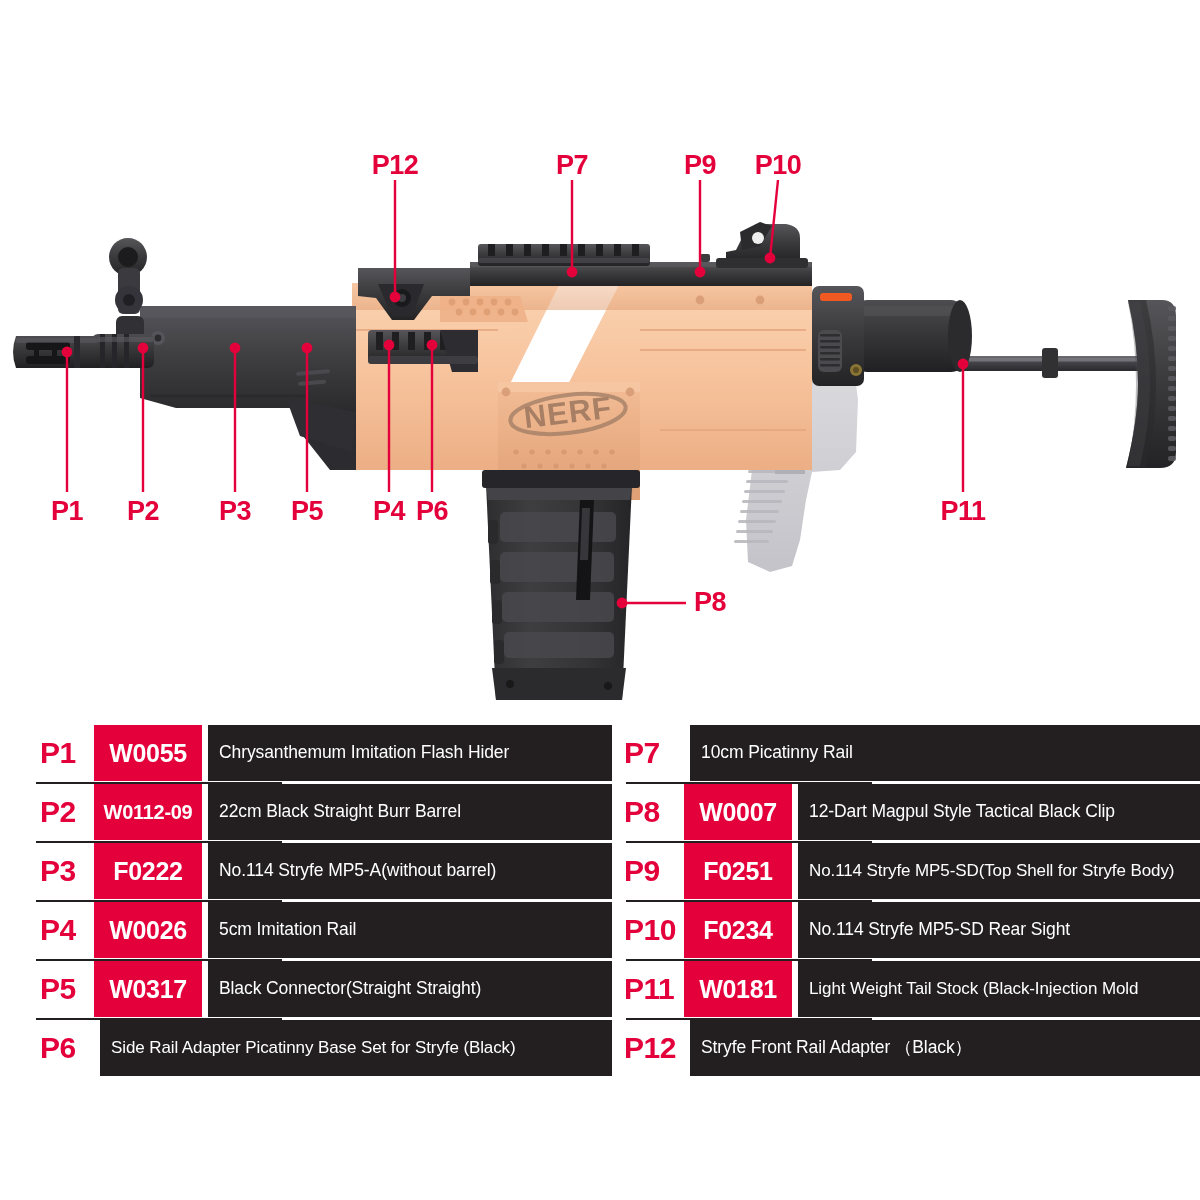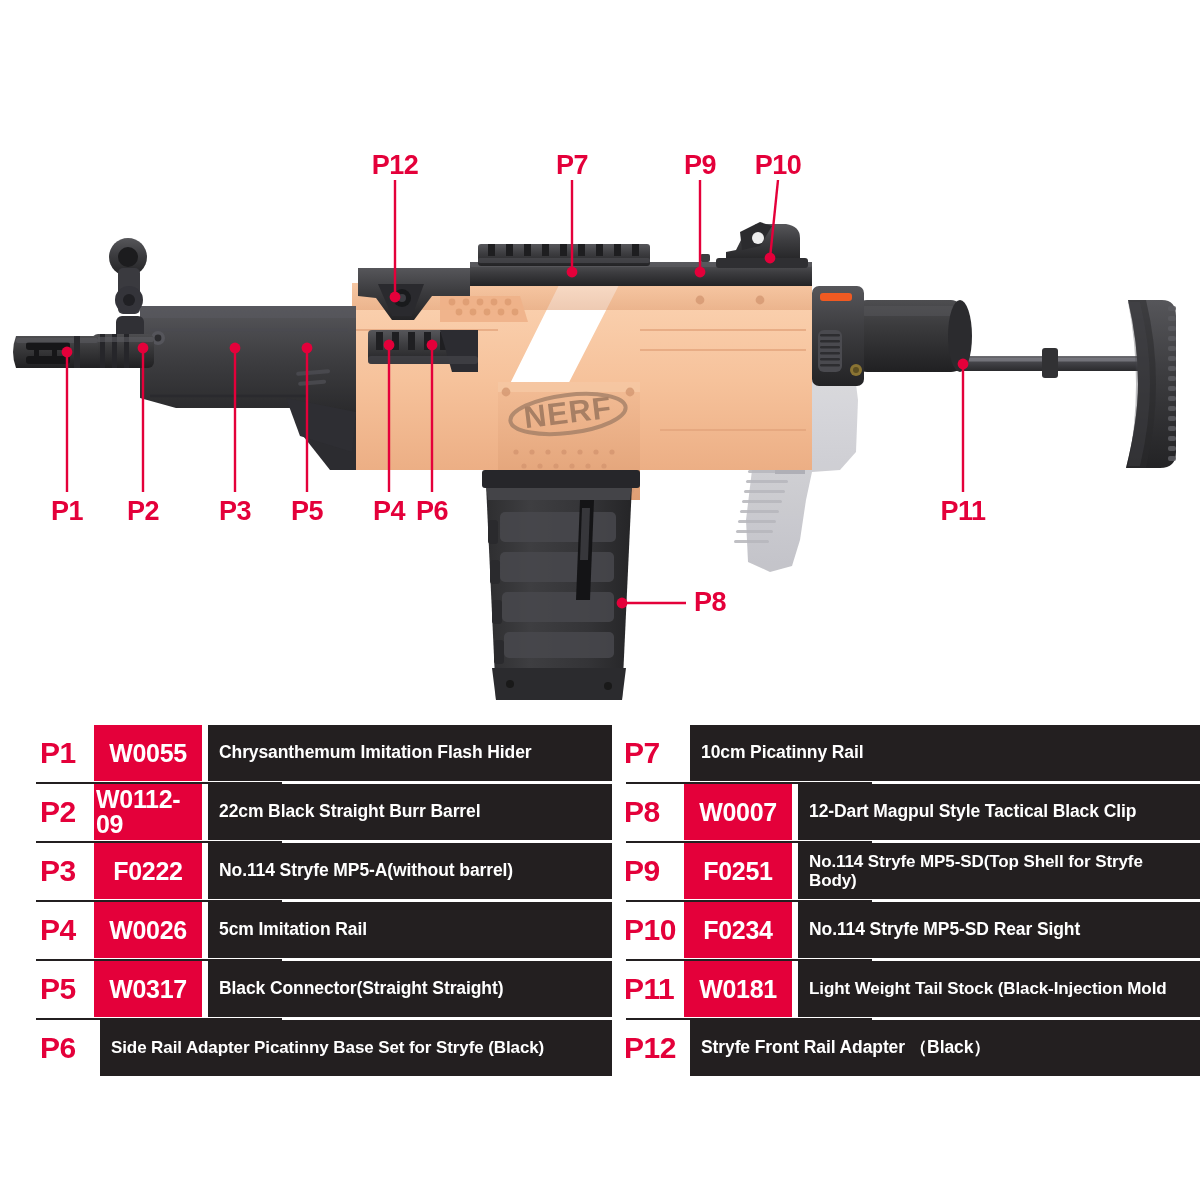--- a/index.html
+++ b/index.html
@@ -39,26 +39,26 @@
     justify-content:flex-start;color:#e4003a;font-weight:bold;
     font-size:30px;line-height:1;letter-spacing:-0.5px;
     padding-left:8px;box-sizing:border-box;
   }
   .row-code{
     width:108px;flex:0 0 108px;background:#e4003a;color:#ffffff;
     display:flex;align-items:center;justify-content:center;
     font-weight:bold;font-size:25px;line-height:1;letter-spacing:-0.3px;
     box-sizing:border-box;padding:0 2px;
   }
-  .row-code.code-long{font-size:25px;}
+  .row-code.code-long{font-size:20px;}
   .row-desc{
     flex:1 1 auto;background:#231f20;color:#ffffff;
     display:flex;align-items:center;margin-left:6px;
     padding:0 11px;box-sizing:border-box;
-    font-size:17.5px;font-weight:bold;line-height:1.12;
+    font-size:17.5px;font-weight:normal;line-height:1.12;
     letter-spacing:-0.1px;
   }
   .row-desc.two-line{font-size:17px;}
   .row-underline{
     position:absolute;left:4px;bottom:-3px;width:246px;height:2px;
     background:#231f20;
   }
   .legend-col.col-right .row-pid{font-size:30px;padding-left:2px;}
 </style>
 </head>

